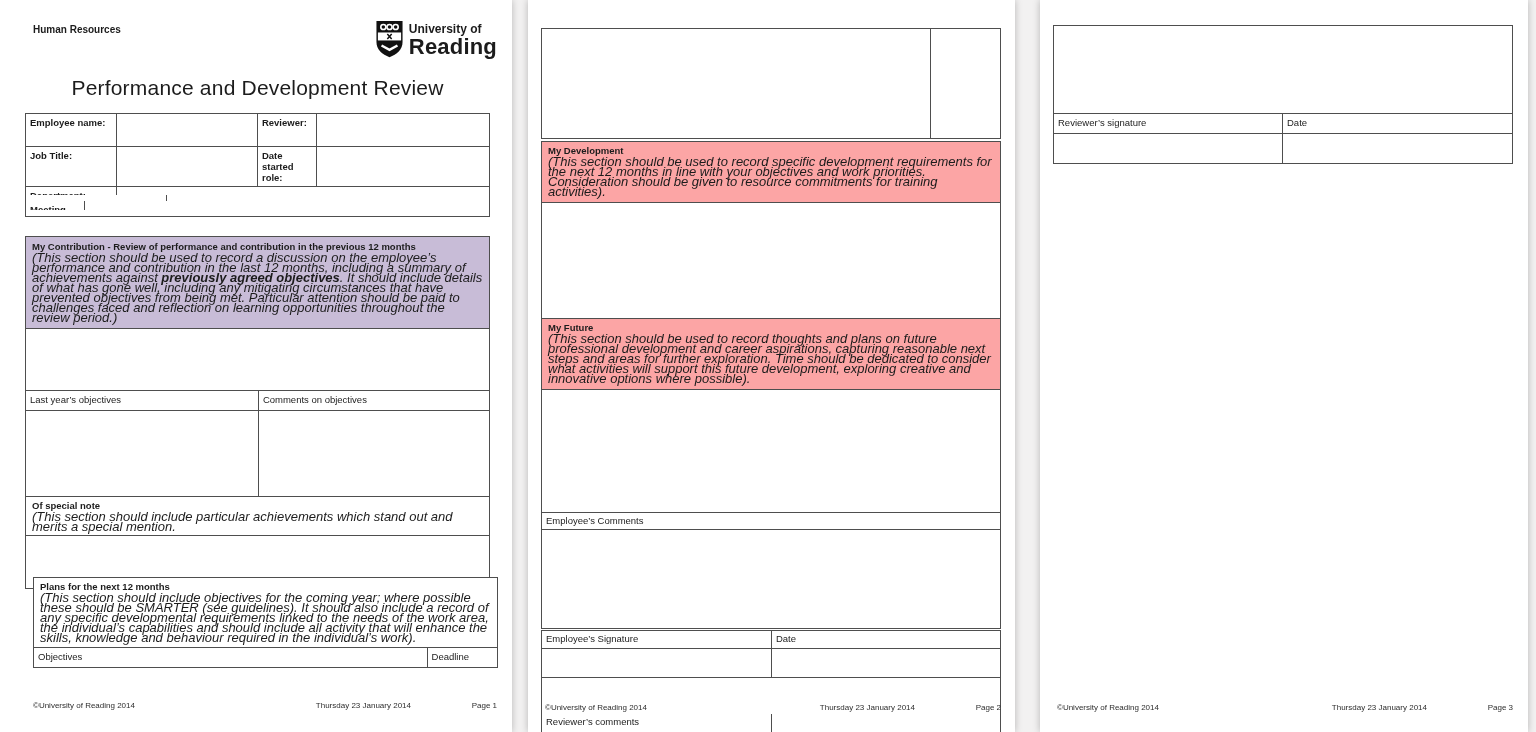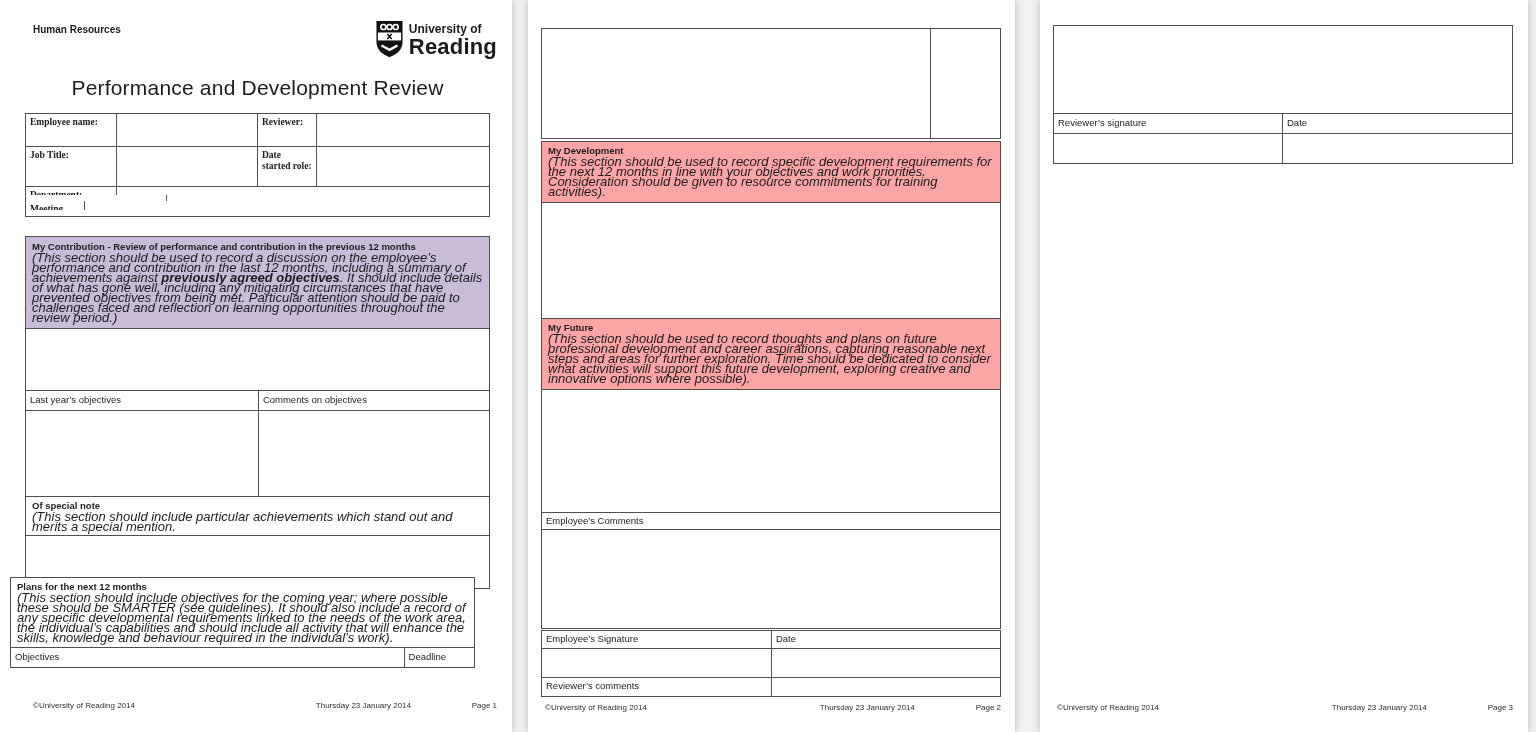--- a/index.html
+++ b/index.html
@@ -72,21 +72,21 @@
       </svg>
     </span>
     <span class="logo-text">
       <span class="logo-line1">University of</span>
       <span class="logo-line2">Reading</span>
     </span>
   </div>
 
   <div class="abs doc-title" style="left:25px; top:76px; width:465px;">Performance and Development Review</div>
 
-  <div class="abs tbl" style="left:25px; top:113px; width:465px;font-family:Liberation Serif, serif;">
+  <div class="abs tbl" style="left:25px; top:113px; width:465px;">
     <div class="trow" style="height:33px;">
       <div class="tcell lbl" style="width:19.6%;">Employee name:</div>
       <div class="tcell" style="width:30.5%;"></div>
       <div class="tcell lbl" style="width:12.7%;">Reviewer:</div>
       <div class="tcell" style="width:37.2%;"></div>
     </div>
     <div class="trow" style="height:40px;">
       <div class="tcell lbl" style="width:19.6%;">Job Title:</div>
       <div class="tcell" style="width:30.5%;"></div>
       <div class="tcell lbl" style="width:12.7%;">Date started role:</div>
@@ -120,21 +120,21 @@
   </div>
 
   <div class="abs tbl" style="left:25px; top:496px; width:465px;">
     <div class="sect-pad" style="border-bottom:1px solid #4e4e4e; padding-top:3px; padding-bottom:3px;">
       <div class="sect-title">Of special note</div>
       <div class="sect-body">(This section should include particular achievements which stand out and merits a special mention.</div>
     </div>
     <div style="height:52px;"></div>
   </div>
 
-  <div class="abs tbl" style="left:10px; top:577px; width:465px;">
+  <div class="abs tbl" style="left:33px; top:577px; width:465px;">
     <div class="sect-pad" style="border-bottom:1px solid #4e4e4e; padding-top:3px; padding-bottom:4px;">
       <div class="sect-title">Plans for the next 12 months</div>
       <div class="sect-body">(This section should include objectives for the coming year; where possible these should be SMARTER (see guidelines).  It should also include a record of any specific developmental requirements linked to the needs of the work area, the individual’s capabilities  and should include all activity that will enhance the skills, knowledge and behaviour required in the individual’s work).</div>
     </div>
     <div class="trow" style="height:19px;">
       <div class="tcell hdr" style="width:85%;">Objectives</div>
       <div class="tcell hdr" style="width:15%;">Deadline</div>
     </div>
   </div>
 
@@ -174,21 +174,21 @@
 
   <div class="abs tbl" style="left:13px; top:630px; width:460px;">
     <div class="trow" style="height:18px;">
       <div class="tcell hdr" style="width:50.2%; padding:2px 4px;">Employee’s Signature</div>
       <div class="tcell hdr" style="width:49.8%; padding:2px 4px;">Date</div>
     </div>
     <div class="trow" style="height:29px;">
       <div class="tcell" style="width:50.2%;"></div>
       <div class="tcell" style="width:49.8%;"></div>
     </div>
-    <div class="trow" style="height:18px;">
+    <div class="trow" style="height:18px;margin-top:36px;">
       <div class="tcell hdr" style="width:50.2%; padding:2px 4px;">Reviewer’s comments</div>
       <div class="tcell" style="width:49.8%;"></div>
     </div>
   </div>
 
   <div class="abs footer" style="left:17px; right:14px; top:703px;">
     <span>©University of Reading 2014</span>
     <span style="margin-left:auto;">Thursday 23 January 2014</span>
     <span style="width:86px; text-align:right;">Page 2</span>
   </div>

